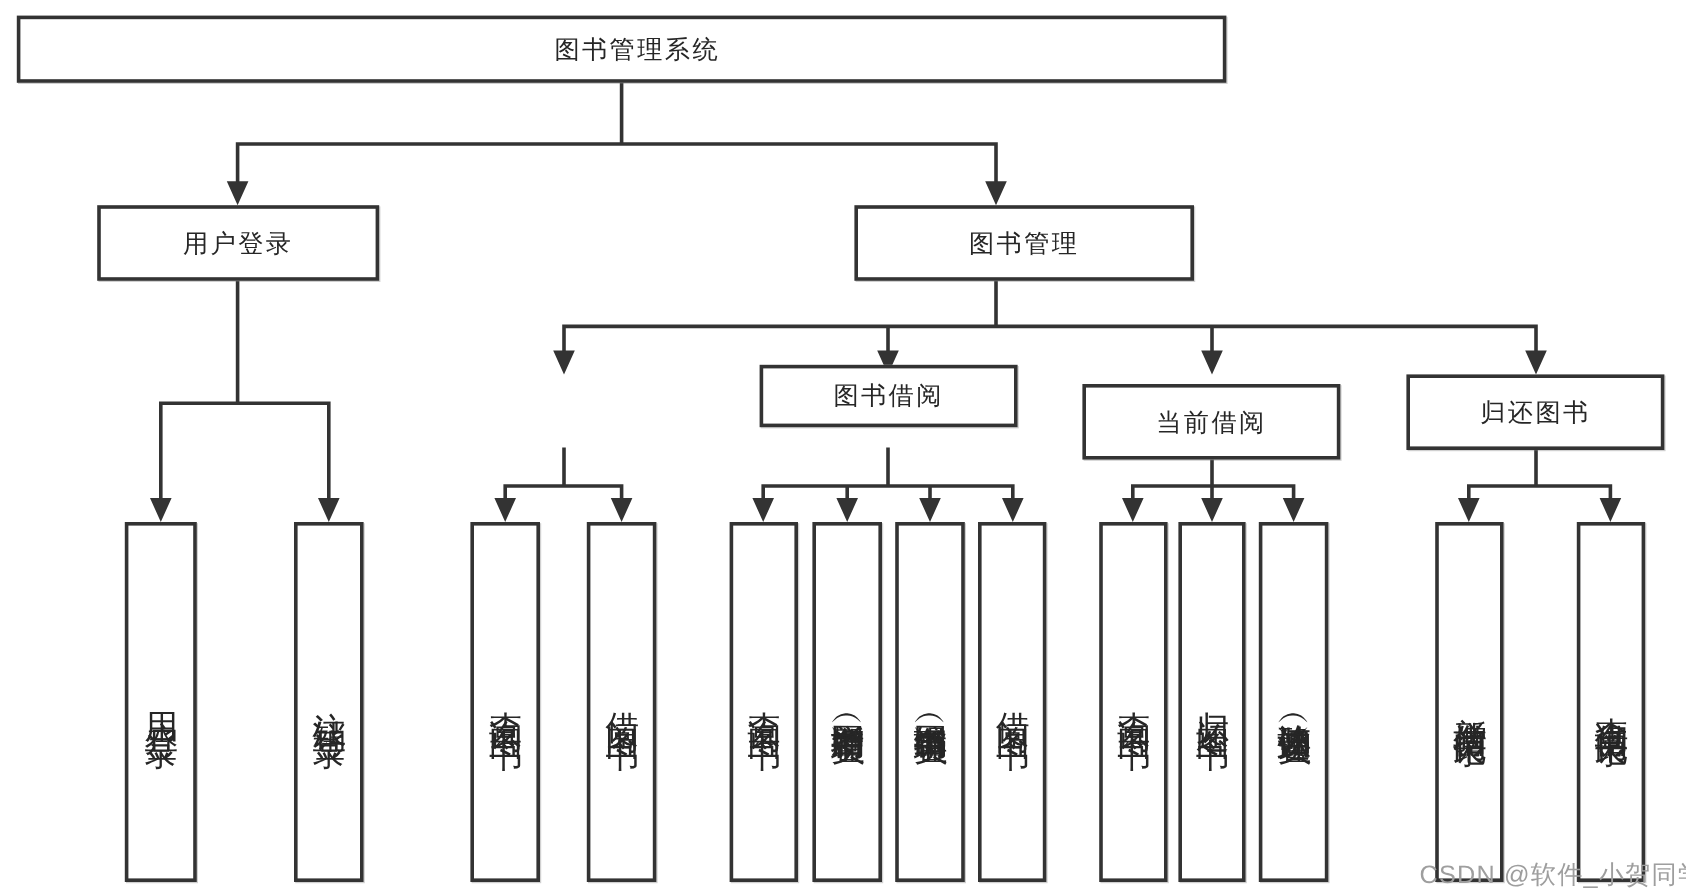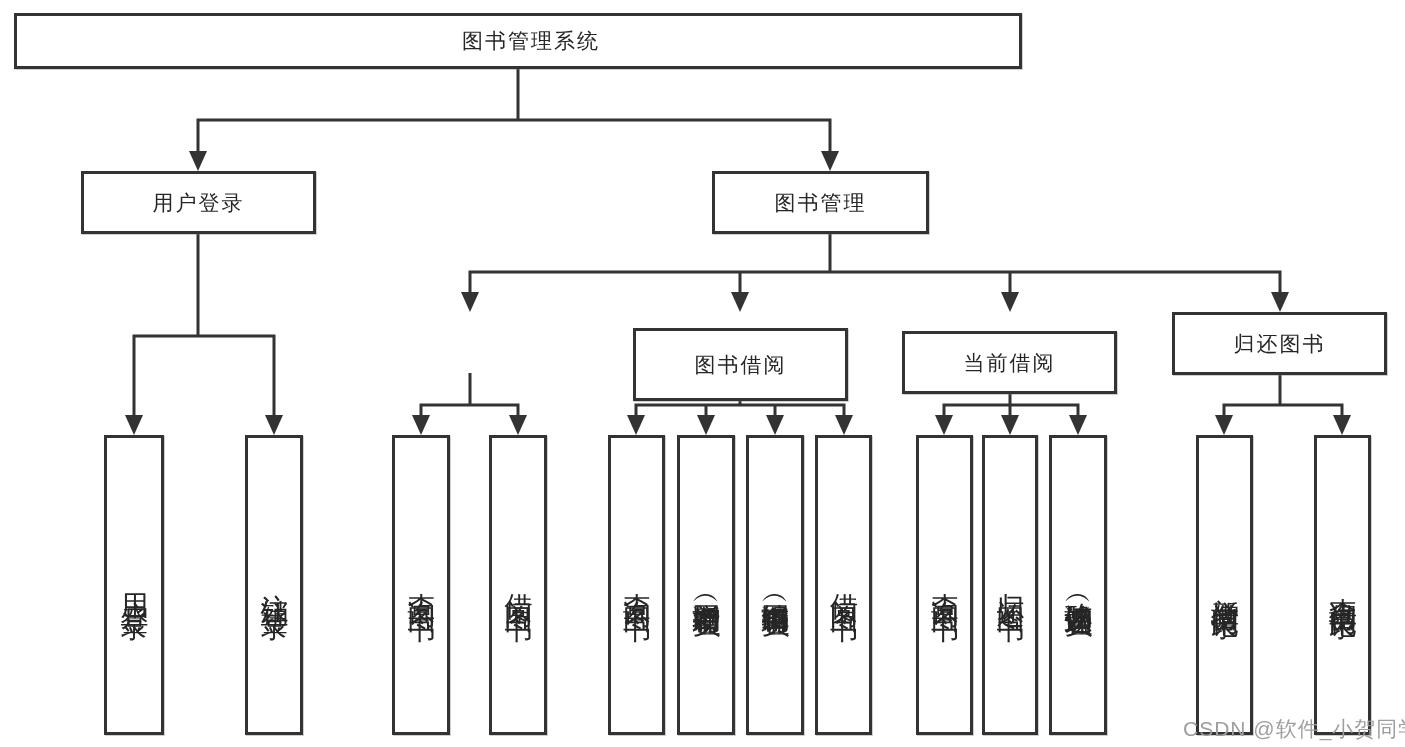--- a/index.html
+++ b/index.html
@@ -98,24 +98,24 @@
                M1001,415 L1019,415 L1010,435 Z
                M1069,415 L1087,415 L1078,435 Z
                M1215,415 L1233,415 L1224,435 Z
                M1333,415 L1351,415 L1342,435 Z"></path>
     </g>
   </svg>
 
   <div class="box" style="left:14px; top:13px; width:1008px; height:56px;padding-left:26px;">图书管理系统</div>
 
   <div class="box" style="left:81px; top:171px; width:235px; height:63px;">用户登录</div>
-  <div class="box" style="left:712px; top:171px; width:217px; height:63px;">图书管理</div>
+  <div class="box" style="left:712px; top:171px; width:283px; height:63px;">图书管理</div>
 
-  <div class="box" style="left:633px; top:328px; width:215px; height:73px;">图书借阅</div>
-  <div class="box" style="left:902px; top:331px; width:215px; height:63px;">当前借阅</div>
+  <div class="box" style="left:633px; top:304px; width:215px; height:52px;">图书借阅</div>
+  <div class="box" style="left:902px; top:320px; width:215px; height:63px;">当前借阅</div>
   <div class="box" style="left:1172px; top:312px; width:215px; height:63px;">归还图书</div>
 
   <div class="vbox sp4" style="left:104px; width:60px;">
     <span>用户登录</span>
   </div>
   <div class="vbox sp4" style="left:245px; width:58px;">
     <span>注销登录</span>
   </div>
 
   <div class="vbox sp4" style="left:392px; width:58px;">

